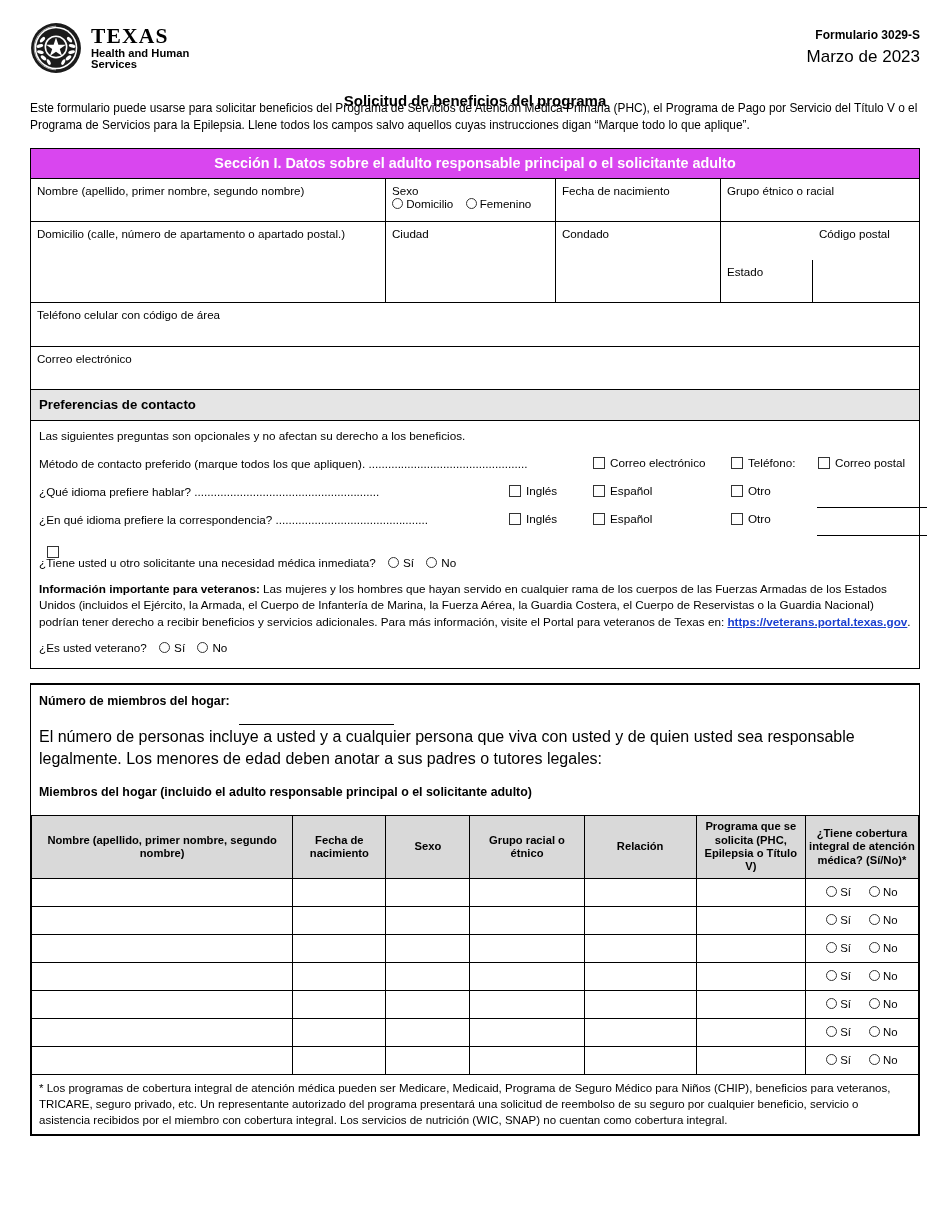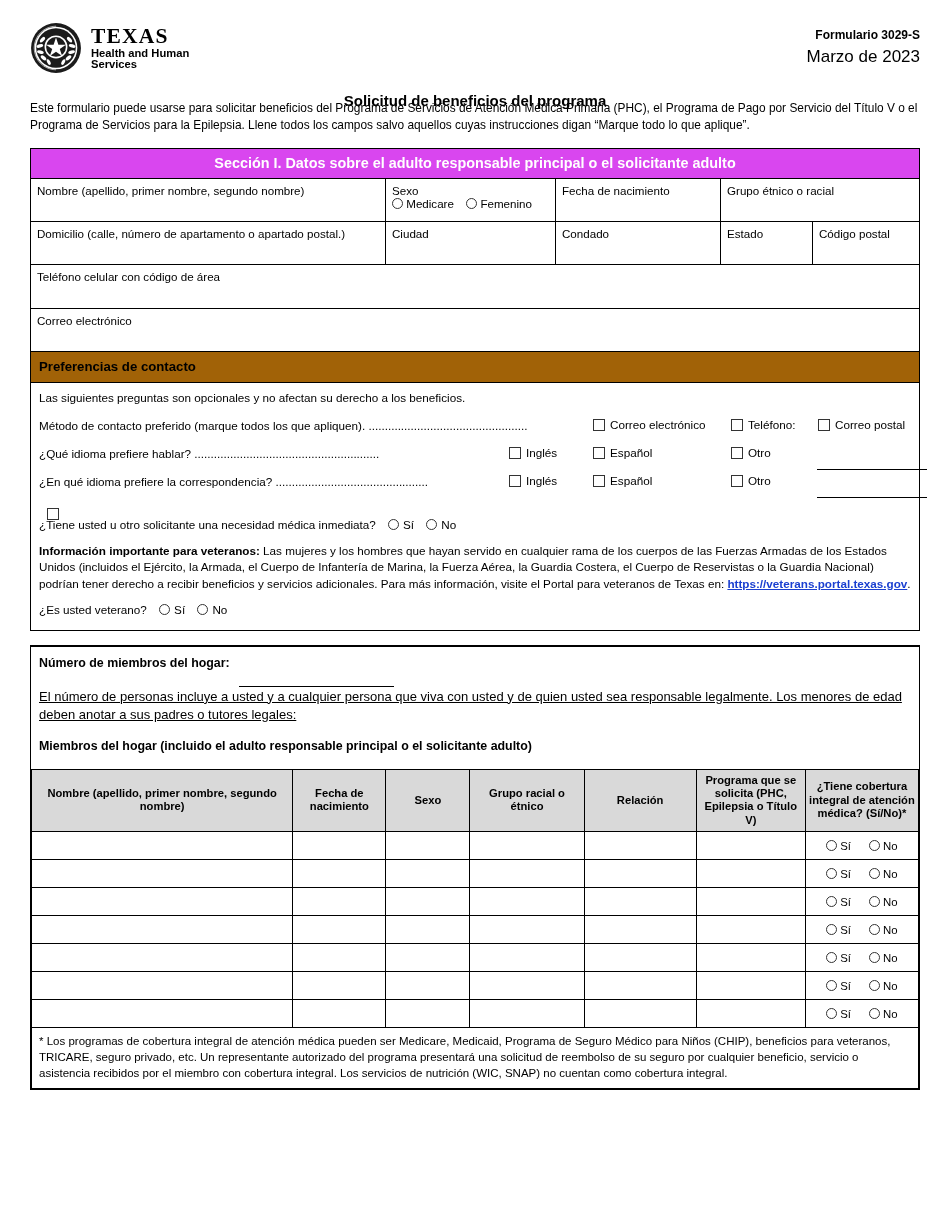--- a/index.html
+++ b/index.html
@@ -39,21 +39,21 @@
   .cell:last-child { border-right:none; }
   .cell .lbl { display:block; }
 
   .radio { display:inline-block; width:11px; height:11px; border:1.3px solid #333; border-radius:50%; vertical-align:-1px; }
   .chk { display:inline-block; width:12px; height:12px; border:1.4px solid #333; vertical-align:-2px; background:#fff; }
 
   .sexo-opts { margin-top:7px; white-space:nowrap; }
   .sexo-opts span.o { margin-right:9px; }
 
   
-  .gray-head { background:#a16207; border-top:1px solid #000; padding:7px 8px 8px; font-weight:bold; font-size:13.2px; }
+  .gray-head { background:#e5e5e5; border-top:1px solid #000; padding:7px 8px 8px; font-weight:bold; font-size:13.2px; }
   .pref-body { border-top:1px solid #000; padding:8px 8px 10px; }
   .pref-line0 { font-size:11.7px; margin-bottom:12px; }
   .pref-row { position:relative; height:28px; font-size:11.7px; }
   .pref-q { position:absolute; left:0; top:3px; white-space:nowrap; }
   .opt { position:absolute; top:2px; white-space:nowrap; }
   .opt .chk { margin-right:5px; }
   .uline { position:absolute; border-bottom:1.3px solid #000; height:0; }
 
   .auth { position:relative; padding:6px 0 0 0; font-size:11.7px; line-height:1.4; }
   .auth .chk { position:absolute; left:8px; top:8px; }
@@ -65,21 +65,21 @@
   .vet { margin-top:12px; font-size:11.7px; line-height:1.42; }
   .vet b { font-weight:bold; }
   .lnk { color:#1a3fd0; text-decoration:underline; font-weight:bold; }
   .vet-q { margin-top:10px; margin-bottom:4px; font-size:11.7px; }
   .vet-q .radio { margin:0 4px 0 9px; }
 
   
   .s2-body { border-top:1px solid #000; padding:9px 8px 10px; }
   .s2-num { font-weight:bold; font-size:12.4px; }
   .numline { border-bottom:1.3px solid #000; width:155px; height:15px; margin:2px 0 3px 200px; }
-  .s2-p { font-size:13px; line-height:1.42; margin-top:-2px;text-decoration:underline; }
+  .s2-p { font-size:16px; line-height:1.42; margin-top:-2px; }
   .s2-sub { font-weight:bold; font-size:12.4px; margin-top:14px; margin-bottom:6px; }
 
   table.hh { width:100%; border-collapse:collapse; table-layout:fixed; }
   table.hh th, table.hh td { border:1px solid #000; }
   table.hh th { background:#d9d9d9; font-size:11.2px; font-weight:bold; text-align:center; padding:4px 2px; line-height:1.2; vertical-align:middle; height:62px; }
   table.hh td { height:28px; }
   td.cov { text-align:center; white-space:nowrap; font-size:11.4px; }
   td.cov .radio { margin-right:3px; }
   td.cov .g { display:inline-block; margin:0 9px; }
 
@@ -135,21 +135,21 @@
 
     <div class="row">
       <div class="cell" style="width:355px;">
         <span class="lbl">Nombre (apellido, primer nombre, segundo nombre)</span>
       </div>
       <div class="cell" style="width:170px;">
         <span class="lbl">Sexo</span>
         <span class="sexo-opts">
           <span class="o">
             <span class="radio"></span>
-            <span>Medicare</span>
+            <span>Domicilio</span>
           </span>
           <span class="o">
             <span class="radio"></span>
             <span>Femenino</span>
           </span>
         </span>
       </div>
       <div class="cell" style="width:165px;">
         <span class="lbl">Fecha de nacimiento</span>
       </div>
@@ -161,21 +161,21 @@
     <div class="row">
       <div class="cell" style="width:355px;">
         <span class="lbl">Domicilio (calle, número de apartamento o apartado postal.)</span>
       </div>
       <div class="cell" style="width:170px;">
         <span class="lbl">Ciudad</span>
       </div>
       <div class="cell" style="width:165px;">
         <span class="lbl">Condado</span>
       </div>
-      <div class="cell" style="width:92px;">
+      <div class="cell" style="width:92px;margin-top:38px;">
         <span class="lbl">Estado</span>
       </div>
       <div class="cell" style="flex:1;">
         <span class="lbl">Código postal</span>
       </div>
     </div>
 
     <div class="row">
       <div class="cell" style="flex:1;min-height:43px;">
         <span class="lbl">Teléfono celular con código de área</span>

